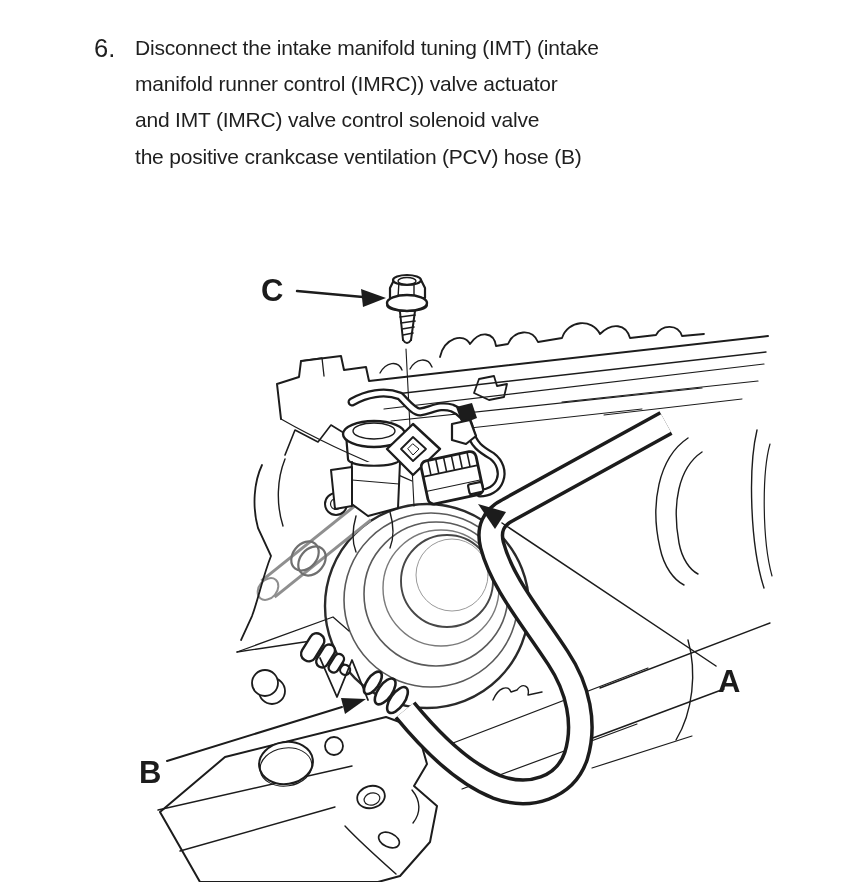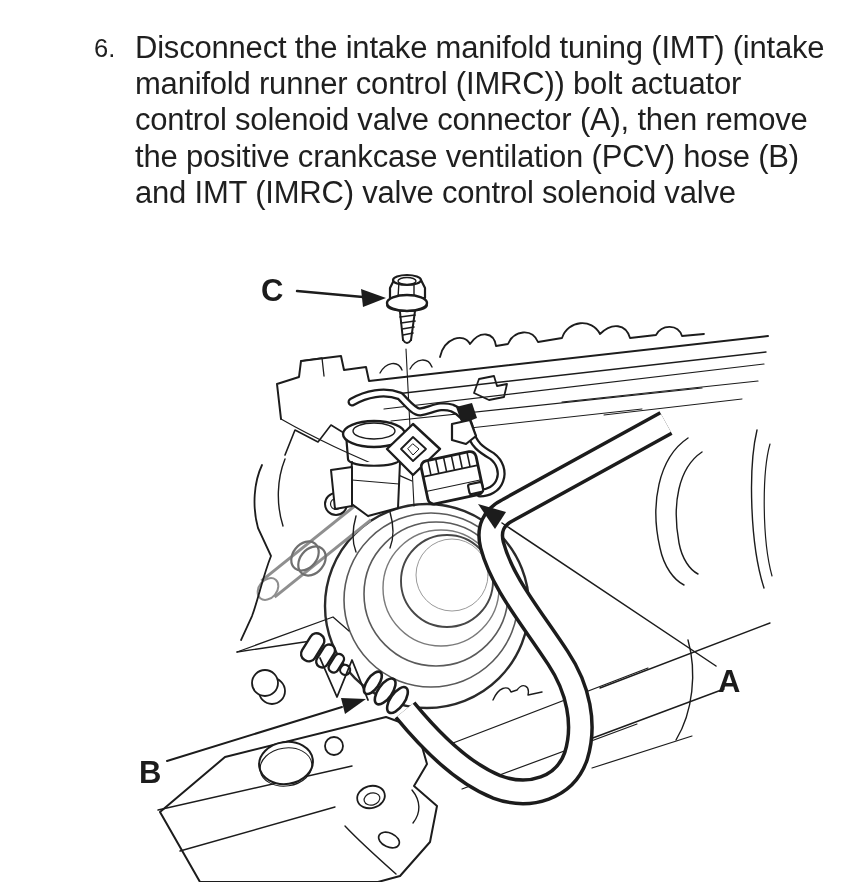--- a/index.html
+++ b/index.html
@@ -13,44 +13,43 @@
   .step{
     position:absolute;left:94px;top:30px;
     display:flex;
     color:#1f1f1f;
   }
   .step-number{
     width:41px;flex:0 0 41px;
     font-size:25.5px;line-height:36.2px;
   }
   .step-text{
-    font-size:31px;line-height:36.2px;letter-spacing:-0.2px;
+    font-size:21px;line-height:36.2px;letter-spacing:-0.2px;
     white-space:nowrap;
   }
   .figure{
     position:absolute;left:0;top:0;width:843px;height:882px;
   }
   svg text.callout{
     font-family:"Liberation Sans", sans-serif;
     font-size:31px;font-weight:bold;fill:#1c1c1c;
   }
 </style>
 </head>
 <body>
 
 <div class="page">
 
   <div class="step">
     <div class="step-number">6.</div>
     <div class="step-text">
       <div>Disconnect the intake manifold tuning (IMT) (intake</div>
-      <div>manifold runner control (IMRC)) bolt actuator</div>
-      <div>control solenoid valve connector (A), then remove</div>
+      <div>manifold runner control (IMRC)) valve actuator</div>
+      <div>and IMT (IMRC) valve control solenoid valve</div>
       <div>the positive crankcase ventilation (PCV) hose (B)</div>
-      <div>and IMT (IMRC) valve control solenoid valve</div>
     </div>
   </div>
 
   <div class="figure">
   <svg width="843" height="882" viewBox="0 0 843 882" xmlns="http://www.w3.org/2000/svg">
     <g stroke="#1c1c1c" fill="none" stroke-linecap="round" stroke-linejoin="round">
 
       <g>
         <path d="M281,419 L277,384 L299,377 L301,361 L341,356 L344,370 L366,367 L369,381 L768,336" stroke-width="2"></path>
         <path d="M301,361 L322,358 L324,376" stroke-width="1.3"></path>

